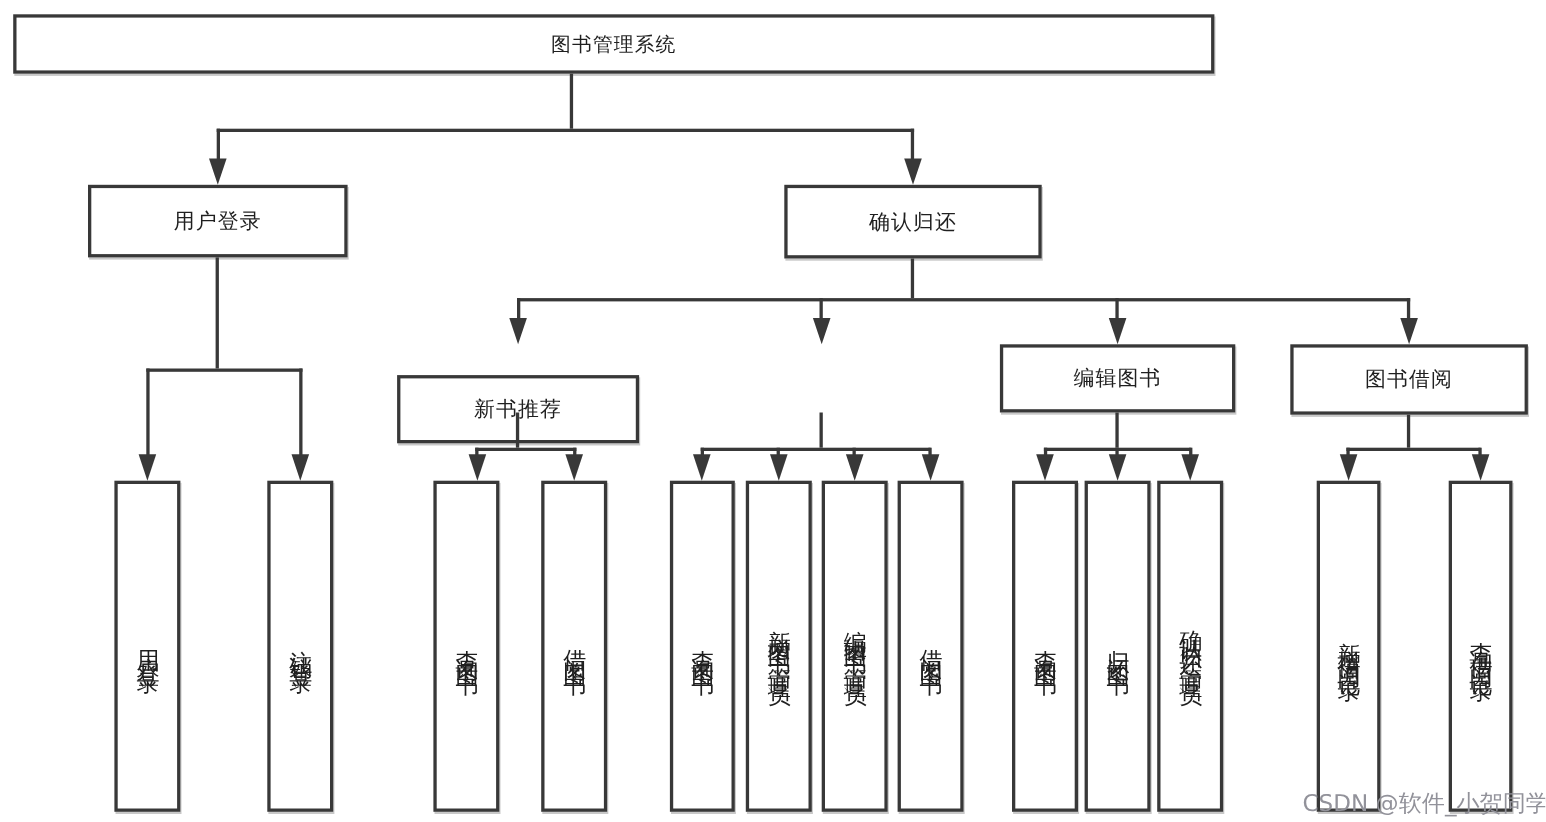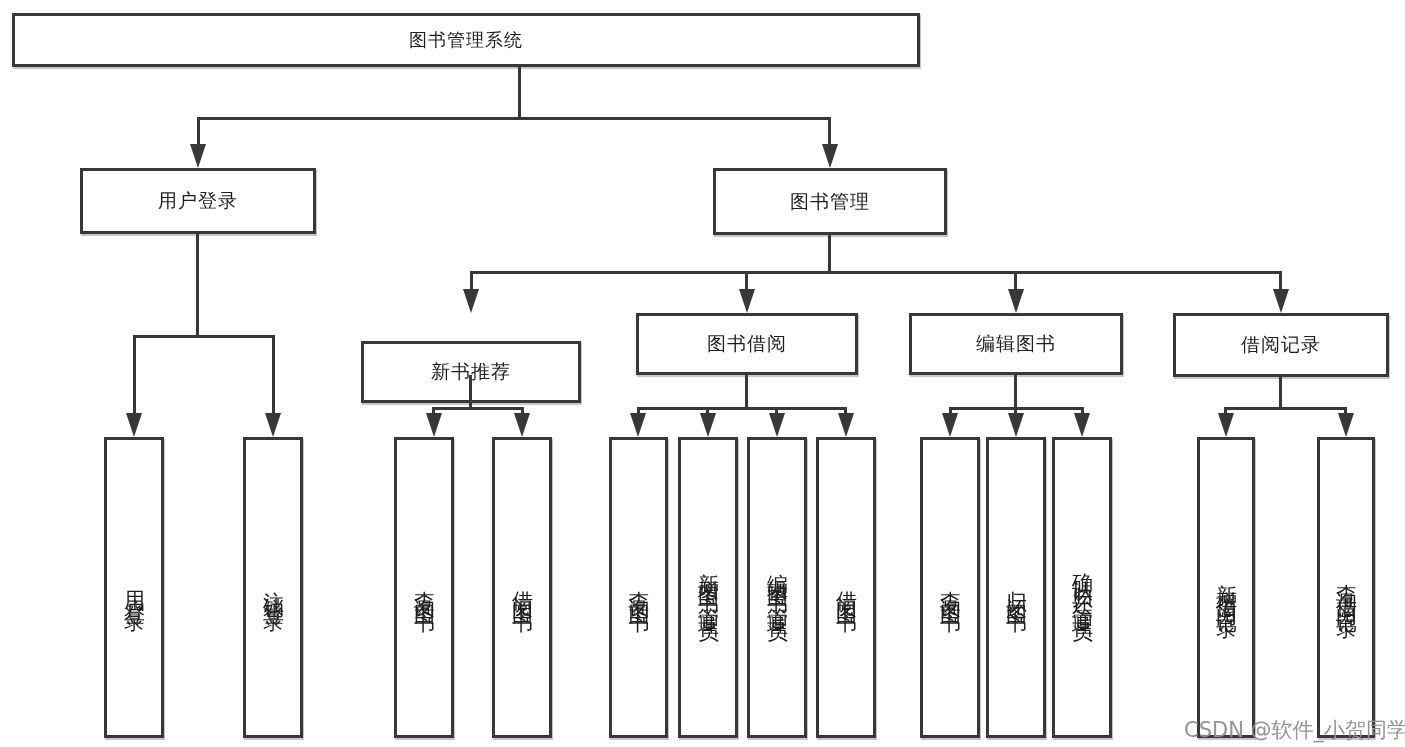--- a/index.html
+++ b/index.html
@@ -10,21 +10,21 @@
     position:relative;width:1405px;height:747px;background:var(--bg);
     font-family:"DejaVu Sans",sans-serif;color:var(--text);overflow:hidden;
   }
   .box{
     position:absolute;box-sizing:border-box;background:#fff;
     border:3px solid var(--line);
     box-shadow:1px 2px 0 rgba(56,56,56,.28);
     display:flex;align-items:center;justify-content:center;
     font-size:19px;letter-spacing:1px;
   }
-  .root{left:12px;top:13px;width:908px;height:54px;font-size:18px;}
+  .root{left:12px;top:13px;width:1092px;height:54px;font-size:18px;}
   .l2a{left:80px;top:168px;width:236px;height:66px;}
   .l2b{left:713px;top:168px;width:234px;height:67px;}
   .l3a{left:361px;top:313px;width:220px;height:62px;margin-top:28px;}
   .l3b{left:636px;top:313px;width:222px;height:62px;}
   .l3c{left:909px;top:313px;width:214px;height:62px;}
   .l3d{left:1173px;top:313px;width:216px;height:64px;}
   .leaf{top:437px;height:301px;width:60px;}
   .vtext{
     writing-mode:vertical-rl;text-orientation:mixed;
     font-size:21px;letter-spacing:7px;line-height:1;
@@ -47,26 +47,25 @@
   }
 </style>
 </head>
 <body>
 
 <div class="canvas">
 
   <div class="box root">图书管理系统</div>
 
   <div class="box l2a">用户登录</div>
-  <div class="box l2b">图书管理</div>
+  <div class="box l2b">确认归还</div>
 
   <div class="box l3a">新书推荐</div>
-  <div class="box l3b">图书借阅</div>
   <div class="box l3c">编辑图书</div>
-  <div class="box l3d">借阅记录</div>
+  <div class="box l3d">图书借阅</div>
 
   <div class="box leaf lf0">
       <span class="vtext">用户登录</span>
     </div>
   <div class="box leaf lf1">
       <span class="vtext">注销登录</span>
     </div>
   <div class="box leaf lf2">
       <span class="vtext">查询图书</span>
     </div>

